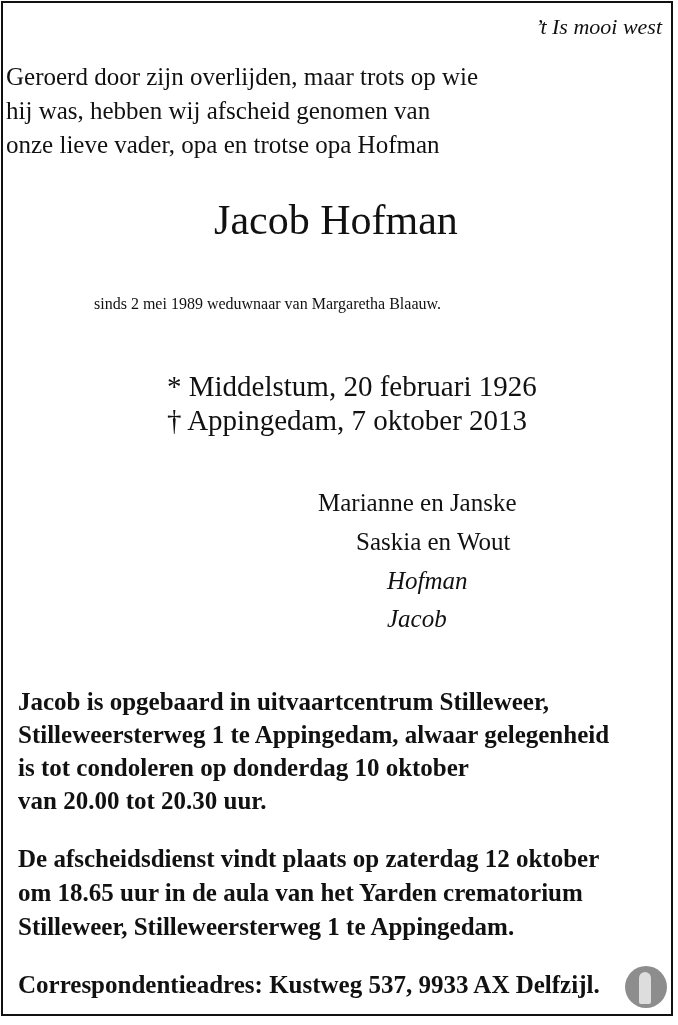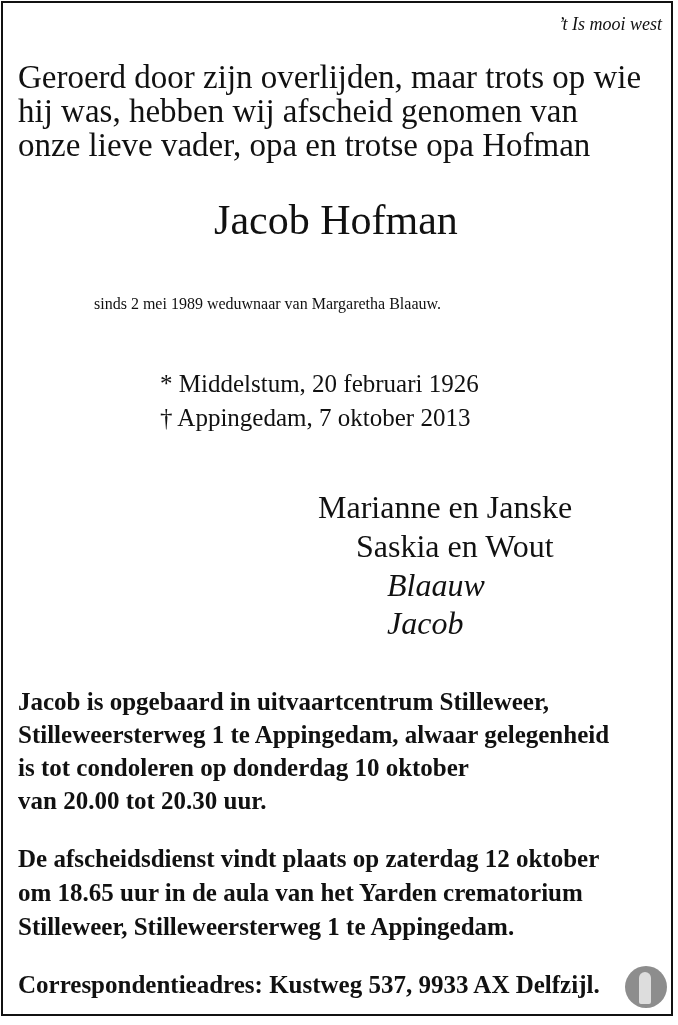--- a/index.html
+++ b/index.html
@@ -1,26 +1,26 @@
 <!DOCTYPE html>
 <html><head>
 <meta charset="utf-8">
 <style>
   html, body { margin: 0; padding: 0; background: #ffffff; }
   body { width: 678px; height: 1025px; position: relative; overflow: hidden;
          font-family: "Liberation Serif", "DejaVu Serif", serif; color: #111; }
   .frame { position: absolute; left: 1px; top: 1px; width: 672px; height: 1015px;
            border: 2px solid #111; box-sizing: border-box; }
   .line { position: absolute; white-space: nowrap; }
-  .motto { right: 16px; top: 14px; font-style: italic; font-size: 18px; }
-  .intro { left: 18px; font-size: 33px; line-height: 34px; }
+  .motto { right: 16px; top: 14px; font-style: italic; font-size: 22px; }
+  .intro { left: 6px; font-size: 25px; line-height: 34px; }
   .name { left: 0; width: 672px; text-align: center; top: 196px; font-size: 42px; }
   .widow { left: 0; width: 535px; text-align: center; top: 295px; font-size: 16px; }
-  .date { left: 160px; font-size: 25px; }
-  .fam { font-size: 32px; }
+  .date { left: 167px; font-size: 29px; }
+  .fam { font-size: 25px; }
   .fam.it { font-style: italic; }
   .para { left: 18px; font-size: 25px; line-height: 33px; font-weight: bold; }
   .watermark { position: absolute; left: 625px; top: 966px; width: 42px; height: 42px;
                border-radius: 50%; background: #7a7a7a; opacity: 0.85; }
   .watermark .fig { position: absolute; left: 14px; top: 6px; width: 12px; height: 32px;
                     background: #d8d8d8; border-radius: 6px 6px 2px 2px; }
 </style>
 </head>
 <body>
 
@@ -34,21 +34,21 @@
 
 <div class="line name">Jacob Hofman</div>
 
 <div class="line widow">sinds 2 mei 1989 weduwnaar van Margaretha Blaauw.</div>
 
 <div class="line date" style="top:370px">* Middelstum, 20 februari 1926</div>
 <div class="line date" style="top:404px">† Appingedam, 7 oktober 2013</div>
 
 <div class="line fam" style="left:318px; top:489px">Marianne en Janske</div>
 <div class="line fam" style="left:356px; top:528px">Saskia en Wout</div>
-<div class="line fam it" style="left:387px; top:567px">Blaauw</div>
+<div class="line fam it" style="left:387px; top:567px">Hofman</div>
 <div class="line fam it" style="left:387px; top:605px">Jacob</div>
 
 <div class="line para" style="top:685px">Jacob is opgebaard in uitvaartcentrum Stilleweer,</div>
 <div class="line para" style="top:718px">Stilleweersterweg 1 te Appingedam, alwaar gelegenheid</div>
 <div class="line para" style="top:751px">is tot condoleren op donderdag 10 oktober</div>
 <div class="line para" style="top:784px">van 20.00 tot 20.30 uur.</div>
 
 <div class="line para" style="top:842px">De afscheidsdienst vindt plaats op zaterdag 12 oktober</div>
 <div class="line para" style="top:876px">om 18.65 uur in de aula van het Yarden crematorium</div>
 <div class="line para" style="top:910px">Stilleweer, Stilleweersterweg 1 te Appingedam.</div>

